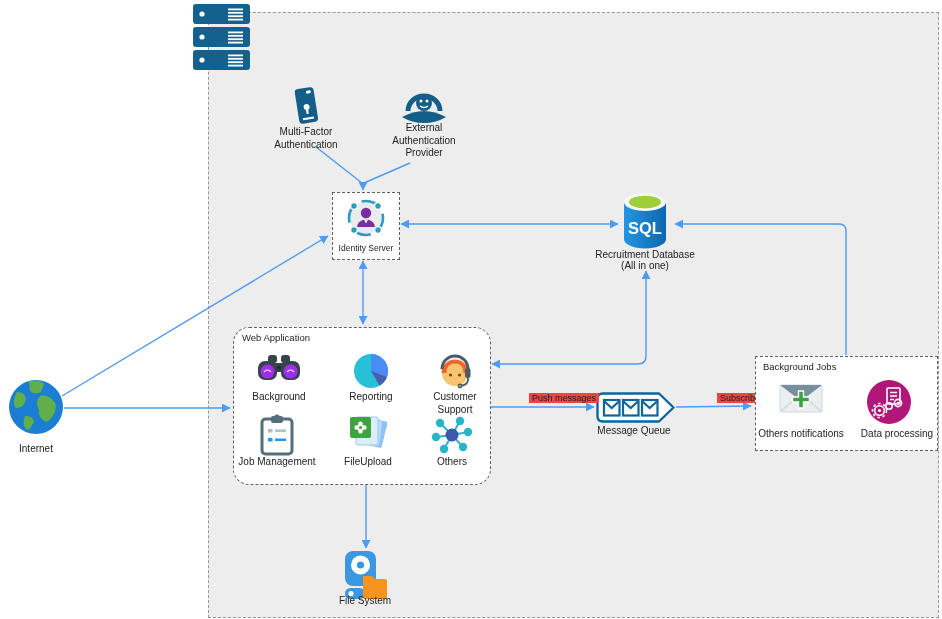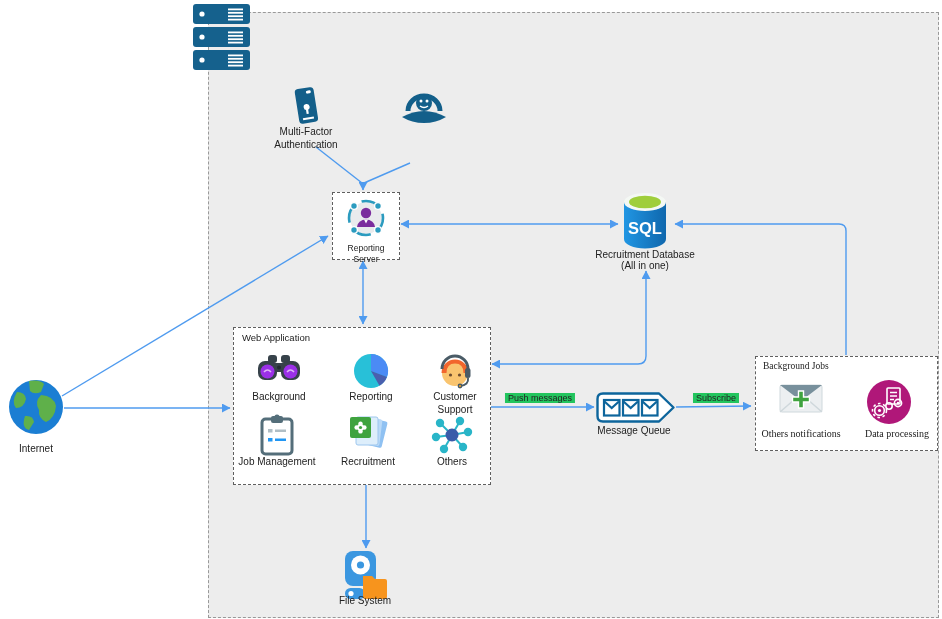--- a/index.html
+++ b/index.html
@@ -2,28 +2,28 @@
 <html><head>
 <meta charset="utf-8">
 <style>
   html,body{margin:0;padding:0;background:#fff;}
   #canvas{position:relative;width:942px;height:619px;background:#fff;overflow:hidden;
           font-family:"Liberation Sans",sans-serif;color:#2b2b2b;}
   #container{position:absolute;left:208px;top:12px;width:729px;height:604px;
              background:#ededed;border:1px dashed #999;}
   .box{position:absolute;background:#fff;border:1px dashed #5f5f5f;}
   #identity-box{left:332px;top:192px;width:66px;height:66px;}
-  #webapp-box{left:233px;top:327px;width:256px;height:156px;}
-  #bgjobs-box{left:755px;top:356px;width:181px;height:93px;font-family:Liberation Serif, serif;}
+  #webapp-box{left:233px;top:327px;width:256px;height:156px;border-radius:16px;}
+  #bgjobs-box{left:755px;top:356px;width:181px;height:93px;}
   .box-title{position:absolute;left:8px;top:4px;font-size:9.5px;color:#222;}
   .node-label{position:absolute;transform:translateX(-50%);text-align:center;
               font-size:10px;line-height:1.25;color:#222;}
   .icon{position:absolute;transform:translateX(-50%);}
   .edge-label{position:absolute;transform:translateX(-50%);font-size:9px;color:#222;
-              background:#22c55e;padding:0 3px;white-space:nowrap;}
+              background:#ef4444;padding:0 3px;white-space:nowrap;margin-left:24px;}
   #wires{position:absolute;left:0;top:0;width:942px;height:619px;pointer-events:none;}
   #identity-label{left:33px;top:50px;font-size:8.5px;width:64px;}
   .srv-wrap{position:absolute;left:193px;top:4px;}
 </style>
 </head>
 <body>
 
 <div id="canvas">
 
   <div id="container"></div>
@@ -102,36 +102,37 @@
   <div class="node-label" style="left:306px;top:126px;width:80px">Multi-Factor Authentication</div>
 
   <svg class="icon" style="left:424px;top:87px" width="48" height="36" viewBox="0 0 48 36">
     <path d="M8,24 a16,15 0 0 1 32,0" fill="none" stroke="#135f8a" stroke-width="5"></path>
     <circle cx="24" cy="16" r="8" fill="#135f8a"></circle>
     <circle cx="21" cy="14" r="1.5" fill="#fff"></circle>
       <circle cx="27" cy="14" r="1.5" fill="#fff"></circle>
     <path d="M20,19 q4,3 8,0" stroke="#fff" stroke-width="1.5" fill="none"></path>
     <path d="M2,30 q22,-12 44,0 q-10,6 -22,6 q-12,0 -22,-6 z" fill="#135f8a"></path>
   </svg>
+  <div class="node-label" style="left:424px;top:122px;width:80px">External Authentication Provider</div>
 
   <div id="identity-box" class="box">
     <svg class="icon" style="left:33px;top:4px" width="42" height="42" viewBox="0 0 42 42">
       <circle cx="21" cy="21" r="16" fill="#e9ebed"></circle>
       <circle cx="21" cy="21" r="17" fill="none" stroke="#2b9bbf" stroke-width="2.6" stroke-dasharray="20 6.7" stroke-dashoffset="5"></circle>
       <g fill="#2b9bbf" stroke="#fff" stroke-width="1.4">
         <circle cx="9" cy="9" r="3.4"></circle>
           <circle cx="33" cy="9" r="3.4"></circle>
         <circle cx="9" cy="33" r="3.4"></circle>
           <circle cx="33" cy="33" r="3.4"></circle>
       </g>
       <circle cx="21" cy="16" r="5.2" fill="#7b2d9e"></circle>
       <path d="M12,30 a9,7.5 0 0 1 18,0 z" fill="#7b2d9e"></path>
       <path d="M19,22.5 h4 l-2,4 z" fill="#fff"></path>
     </svg>
-    <div class="node-label" id="identity-label">Reporting Server</div>
+    <div class="node-label" id="identity-label">Identity Server</div>
   </div>
 
   <svg class="icon" style="left:645px;top:192px" width="46" height="60" viewBox="0 0 46 60">
     <defs>
       <linearGradient id="sqlg" x1="0" y1="0" x2="1" y2="0">
         <stop offset="0" stop-color="#2196e3"></stop>
           <stop offset="1" stop-color="#0f67ad"></stop>
       </linearGradient>
     </defs>
     <path d="M2,10 V47 a21,9.5 0 0 0 42,0 V10 z" fill="url(#sqlg)"></path>
@@ -199,21 +200,21 @@
       <rect x="3" y="3" width="21" height="21" rx="2" fill="#3fa33f"></rect>
       <g fill="#fff">
         <circle cx="13.5" cy="13.5" r="3.4"></circle>
         <circle cx="13.5" cy="9.6" r="2.2"></circle>
           <circle cx="13.5" cy="17.4" r="2.2"></circle>
         <circle cx="9.6" cy="13.5" r="2.2"></circle>
           <circle cx="17.4" cy="13.5" r="2.2"></circle>
       </g>
       <circle cx="13.5" cy="13.5" r="1.6" fill="#3fa33f"></circle>
     </svg>
-    <div class="node-label" style="left:134px;top:128px;width:80px">Recruitment</div>
+    <div class="node-label" style="left:134px;top:128px;width:80px">FileUpload</div>
 
     <svg class="icon" style="left:218px;top:88px" width="42" height="38" viewBox="0 0 42 38">
       <g stroke="#29b5c8" stroke-width="2">
         <line x1="21" y1="19" x2="9" y2="7"></line>
           <line x1="21" y1="19" x2="29" y2="5"></line>
         <line x1="21" y1="19" x2="37" y2="16"></line>
           <line x1="21" y1="19" x2="32" y2="31"></line>
         <line x1="21" y1="19" x2="13" y2="33"></line>
           <line x1="21" y1="19" x2="5" y2="21"></line>
       </g>

